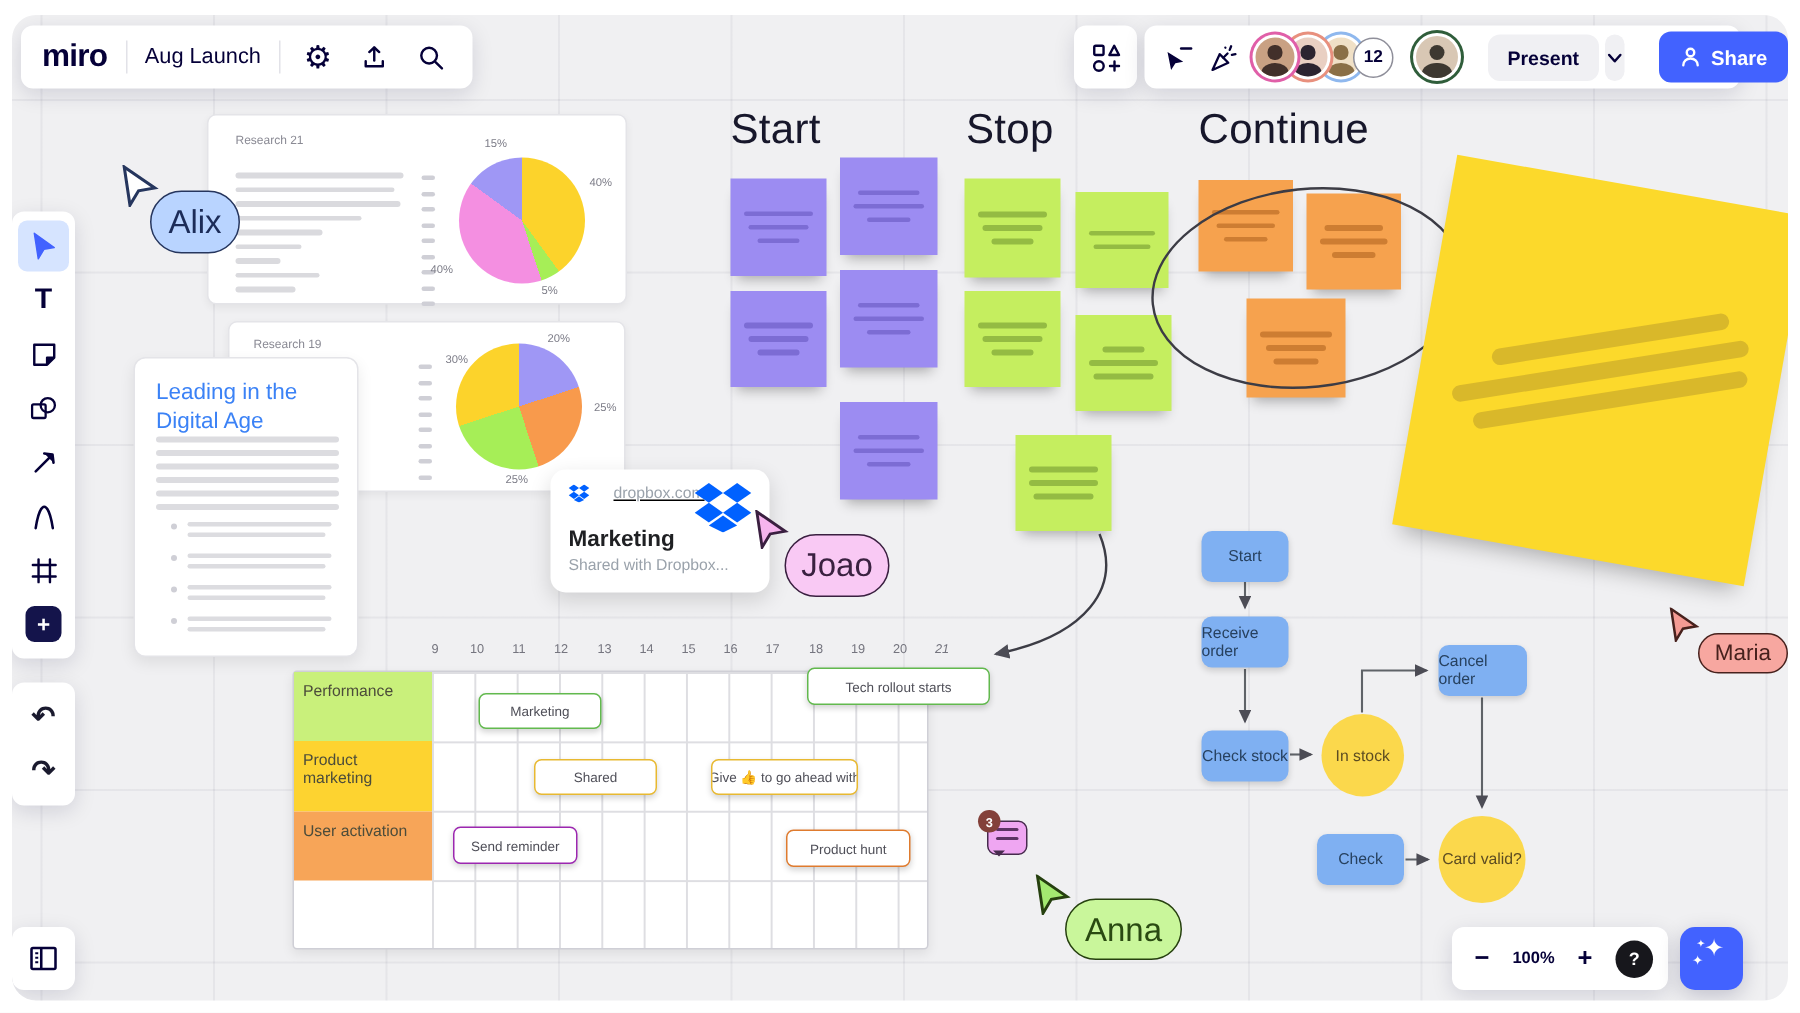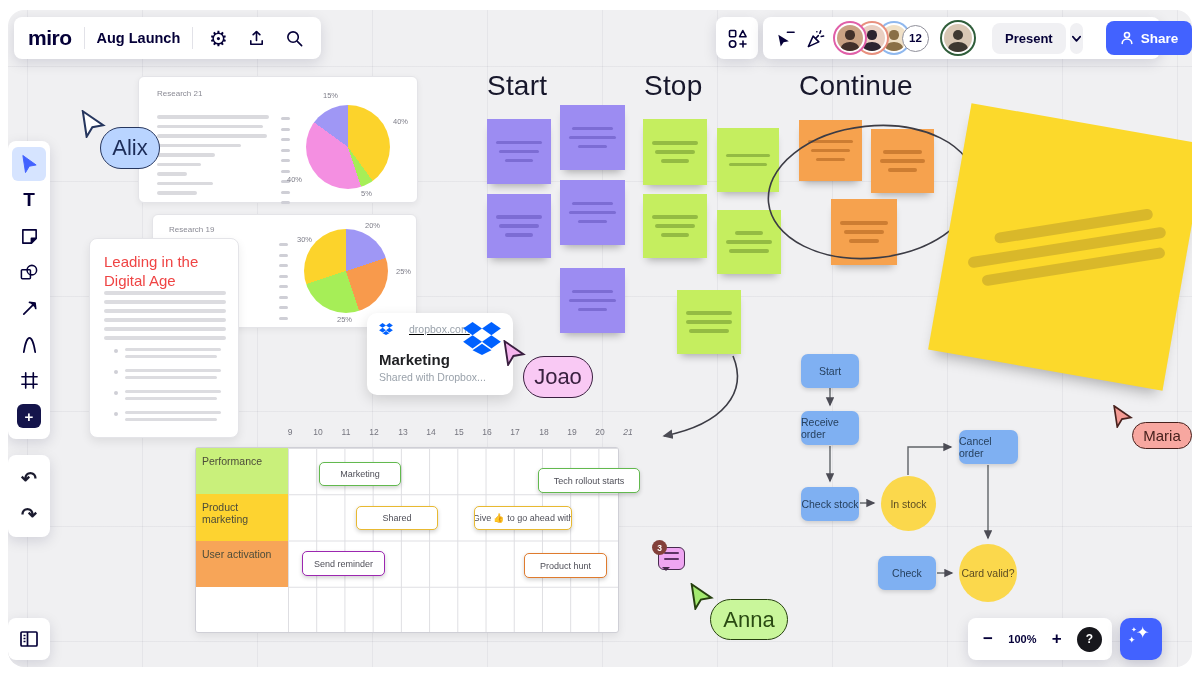--- a/index.html
+++ b/index.html
@@ -9,21 +9,21 @@
     background-image:
       linear-gradient(to right, rgba(40,40,70,.055) 1px, transparent 1px),
       linear-gradient(to bottom, rgba(40,40,70,.055) 1px, transparent 1px);
     background-size:115px 115px; background-position:27px 66px; }
 
   
   .panel { position:absolute; background:#fff; border-radius:8px; box-shadow:0 4px 14px rgba(5,0,56,.13); display:flex; align-items:center; z-index:100; }
   .ibtn { display:flex; align-items:center; justify-content:center; background:transparent; border:none; border-radius:6px; cursor:pointer; color:#050038; }
   .vdiv { width:1px; height:22px; background:#e2e2e8; }
   .logo { font-size:21px; font-weight:800; letter-spacing:-0.5px; color:#050038; }
-  .btitle { font-size:14.5px; font-weight:700; color:#050038; white-space:nowrap; }
+  .btitle { font-size:14.5px; font-weight:400; color:#050038; white-space:nowrap; }
   .gear { font-size:21px; line-height:1; }
   .toolcol { flex-direction:column; justify-content:flex-start; padding:5px 0; }
   .tool { width:34px; height:34px; margin:1px 4px; }
   .tool.sel { background:#d6e4ff; }
   .tool.addbtn span { width:24px; height:24px; background:#14144b; color:#fff; border-radius:6px; font-size:15px; font-weight:700; display:flex; align-items:center; justify-content:center; }
   .ttool { font-size:19px; font-weight:600; }
   .uglyph { font-size:19px; font-weight:700; color:#1a1a2e; }
 
   .av { width:26px; height:26px; border-radius:50%; position:relative; overflow:hidden; }
   .avring { border-radius:50%; padding:2px; background:#fff; display:flex; }
@@ -131,21 +131,21 @@
           <i></i>
     </div>
     <div class="pie" style="left:151px;top:14px;width:84px;height:84px;background:conic-gradient(#9f97f5 0 20%, #f89a4c 20% 45%, #a6ee57 45% 70%, #fcd32b 70% 100%);"></div>
     <span class="plbl" style="left:212px;top:6px;">20%</span>
     <span class="plbl" style="left:144px;top:20px;">30%</span>
     <span class="plbl" style="left:243px;top:52px;">25%</span>
     <span class="plbl" style="left:184px;top:100px;">25%</span>
   </div>
 
   <div class="cardw" style="left:89px;top:238px;width:150px;height:200px;border-radius:8px;z-index:2;padding:14px;overflow:hidden;box-shadow:0 4px 10px rgba(0,0,0,.08);">
-    <div style="font-size:15px;font-weight:500;color:#ef4444;line-height:1.25;">Leading in the Digital Age</div>
+    <div style="font-size:15px;font-weight:500;color:#3b82f6;line-height:1.25;">Leading in the Digital Age</div>
     <div class="docline">
       <i></i>
           <i></i>
           <i></i>
           <i></i>
           <i></i>
           <i></i>
     </div>
     <div style="margin-top:8px;margin-left:10px;">
       <div class="docbul">
@@ -324,21 +324,21 @@
 
   <div class="gantt">
     <div class="gbody"></div>
     <div class="glabels">
       <div class="glabel" style="background:#c9f07b;">Performance</div>
       <div class="glabel" style="background:#fdd330;">Product marketing</div>
       <div class="glabel" style="background:#f7a558;">User activation</div>
     </div>
   </div>
   <div class="gcard" style="left:319px;top:462px;width:82px;height:24px;border-color:#62b94e;">Marketing</div>
-  <div class="gcard" style="left:538px;top:468px;width:102px;height:25px;border-color:#62b94e;text-align:center;">Tech rollout starts</div>
+  <div class="gcard" style="left:538px;top:445px;width:122px;height:25px;border-color:#62b94e;text-align:center;">Tech rollout starts</div>
   <div class="gcard" style="left:356px;top:506px;width:82px;height:24px;border-color:#e8b931;">Shared</div>
   <div class="gcard" style="left:474px;top:506px;width:98px;height:24px;border-color:#e8b931;">Give 👍 to go ahead with</div>
   <div class="gcard" style="left:302px;top:551px;width:83px;height:25px;border-color:#9c27b0;">Send reminder</div>
   <div class="gcard" style="left:524px;top:553px;width:83px;height:25px;border-color:#df7b2e;">Product hunt</div>
 
   <div class="comment">
         <i></i>
         <i></i>
       </div>
   <div class="cbadge">3</div>

